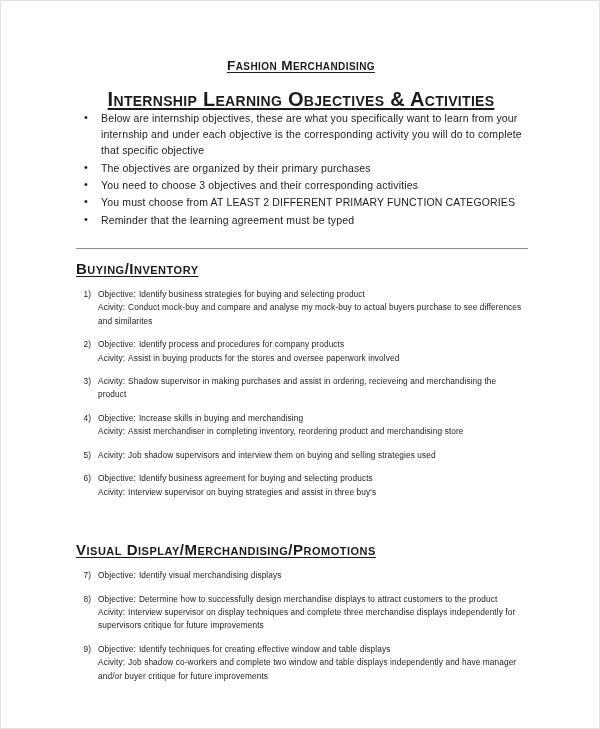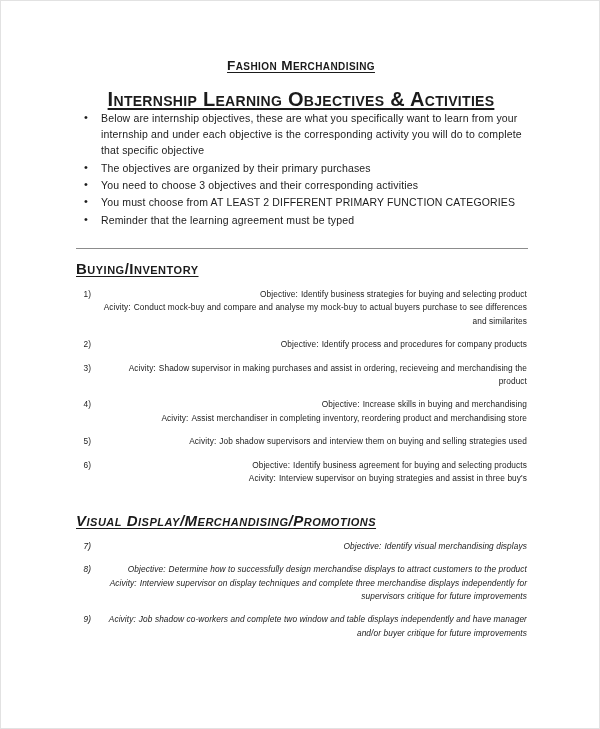--- a/index.html
+++ b/index.html
@@ -87,22 +87,21 @@
     font-size: 15px;
     font-weight: bold;
     font-variant: small-caps;
     letter-spacing: 0.5px;
     text-decoration: underline;
     text-underline-offset: 2px;
     margin: 0 0 11px 1px;
     display: inline-block;
   }
   .section-2 {
-    margin-top: 26px;
-    font-style: italic;
+    margin-top: 42px;
   }
 
   
   .obj-list {
     margin: 0;
     padding: 0;
     list-style: none;
   }
   .obj-item {
     display: flex;
@@ -113,21 +112,20 @@
   }
   .obj-num {
     width: 23px;
     min-width: 23px;
     text-align: right;
     padding-right: 7px;
     box-sizing: border-box;
   }
   .obj-body {
     flex: 1;
-    text-align: right;
   }
   .obj-line,
   .act-line {
     margin: 0;
   }
   .lbl {
     margin-right: 3px;
   }
 </style>
 </head>
@@ -173,20 +171,21 @@
           <div class="obj-num">1)</div>
           <div class="obj-body">
             <p class="obj-line"><span class="lbl">Objective:</span><span>Identify business strategies for buying and selecting product</span></p>
             <p class="act-line"><span class="lbl">Acivity:</span><span>Conduct mock-buy and compare and analyse my mock-buy to actual buyers purchase to see differences and similarites</span></p>
           </div>
         </li>
         <li class="obj-item">
           <div class="obj-num">2)</div>
           <div class="obj-body">
             <p class="obj-line"><span class="lbl">Objective:</span><span>Identify process and procedures for company products</span></p>
+            <p class="act-line"><span class="lbl">Acivity:</span><span>Assist in buying products for the stores and oversee paperwork involved</span></p>
           </div>
         </li>
         <li class="obj-item">
           <div class="obj-num">3)</div>
           <div class="obj-body">
             <p class="act-line"><span class="lbl">Acivity:</span><span>Shadow supervisor in making purchases and assist in ordering, recieveing and merchandising the product</span></p>
           </div>
         </li>
         <li class="obj-item">
           <div class="obj-num">4)</div>
@@ -223,20 +222,21 @@
         <li class="obj-item">
           <div class="obj-num">8)</div>
           <div class="obj-body">
             <p class="obj-line"><span class="lbl">Objective:</span><span>Determine how to successfully design merchandise displays to attract customers to the product</span></p>
             <p class="act-line"><span class="lbl">Acivity:</span><span>Interview supervisor on display techniques and complete three merchandise displays independently for supervisors critique for future improvements</span></p>
           </div>
         </li>
         <li class="obj-item">
           <div class="obj-num">9)</div>
           <div class="obj-body">
+            <p class="obj-line"><span class="lbl">Objective:</span><span>Identify techniques for creating effective window and table displays</span></p>
             <p class="act-line"><span class="lbl">Acivity:</span><span>Job shadow co-workers and complete two window and table displays independently and have manager and/or buyer critique for future improvements</span></p>
           </div>
         </li>
 
       </ul>
     </div>
 
   </div>
 </div>
 

